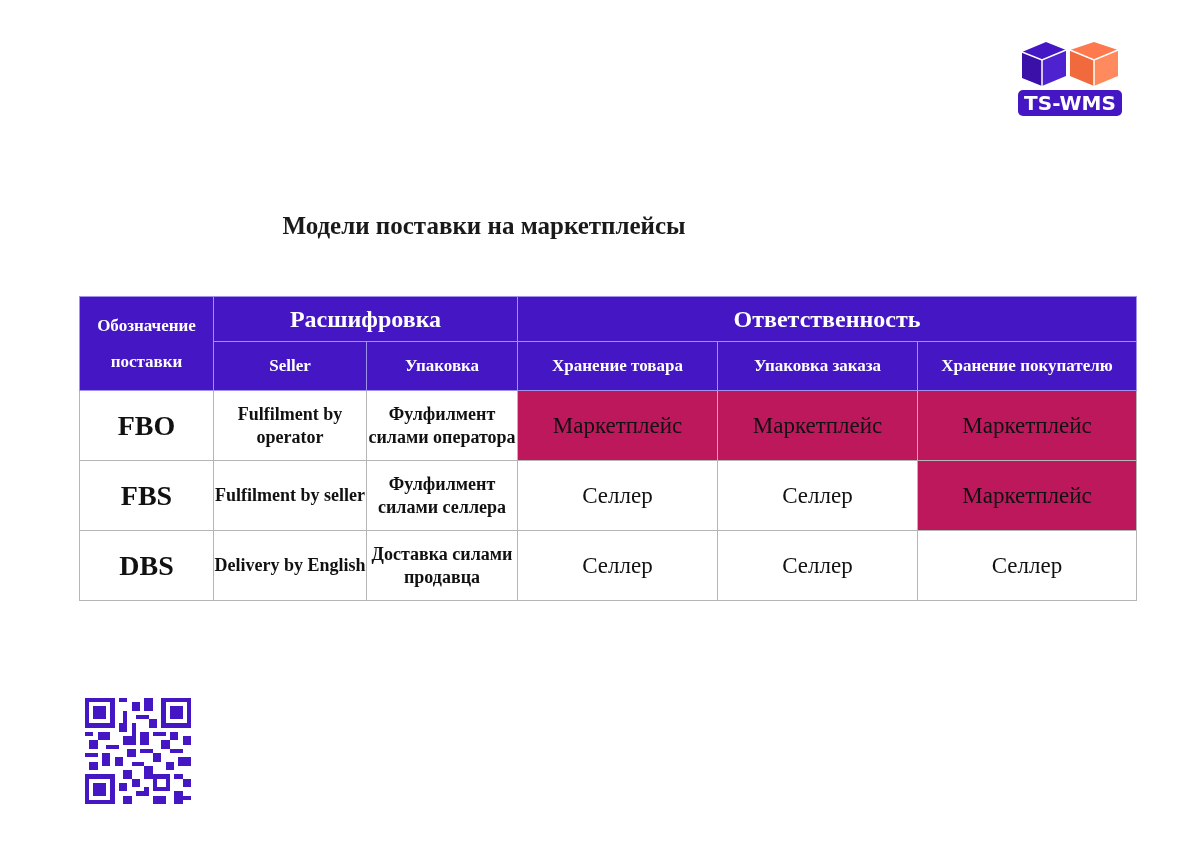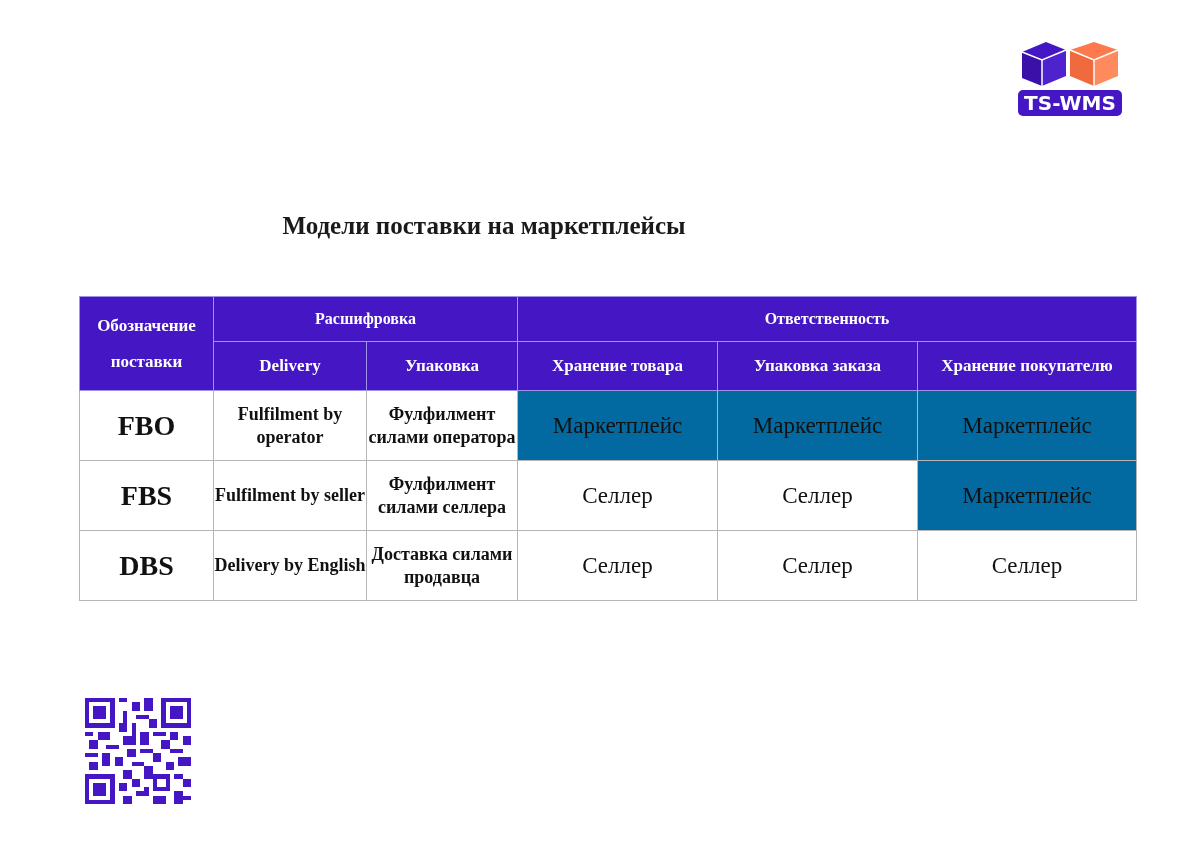--- a/index.html
+++ b/index.html
@@ -4,29 +4,29 @@
 <style>
   html, body { margin:0; padding:0; }
   body { width:1200px; height:845px; background:#ffffff; position:relative; overflow:hidden;
          font-family:"Liberation Serif", serif; color:#111; }
   .logo { position:absolute; left:1016px; top:38px; width:110px; height:80px; }
   .title { position:absolute; left:0; width:968px; top:212px; text-align:center;
            font-size:25px; font-weight:bold; color:#1a1a1a; }
   table { position:absolute; left:79px; top:296px; border-collapse:collapse; table-layout:fixed;border-radius:23px; }
   th, td { border:1px solid #b5b5b5; text-align:center; vertical-align:middle; padding:0; }
   th { background:#4516c3; color:#ffffff; font-weight:bold; border-color:#9f92e8; }
-  .h1 th { height:44px; font-size:16px; }
+  .h1 th { height:44px; font-size:24px; }
   .h2 th { height:48px; font-size:17px; }
   .h1 th.code { font-size:17px; line-height:36px; }
   td { height:69px; }
   td.code { font-size:28px; font-weight:bold; }
   td.en { font-size:18px; font-weight:bold; line-height:23px; }
   td.ru { font-size:18px; font-weight:bold; line-height:23px;margin-top:8px; }
   td.resp { font-size:23px; }
-  td.mp { background:#0369a1; }
+  td.mp { background:#be185d; }
   .qr { position:absolute; left:85px; top:698px; width:106px; height:106px; }
 </style>
 </head>
 <body>
 
 <div class="logo">
   <svg width="110" height="80" viewBox="0 0 110 80">
     <g>
       <polygon points="6,14 30,4 50,12 26,22" fill="#4516c3"></polygon>
       <polygon points="6,14 26,22 26,48 6,40" fill="#3a10a8"></polygon>
@@ -57,21 +57,21 @@
       <col style="width:200px">
       <col style="width:219px">
   </colgroup>
   <tbody>
       <tr class="h1">
     <th rowspan="2" class="code">Обозначение поставки</th>
     <th colspan="2">Расшифровка</th>
     <th colspan="3">Ответственность</th>
   </tr>
   <tr class="h2">
-    <th>Delivery</th>
+    <th>Seller</th>
     <th>Упаковка</th>
     <th>Хранение товара</th>
     <th>Упаковка заказа</th>
     <th>Хранение покупателю</th>
   </tr>
   <tr>
     <td class="code">FBO</td>
     <td class="en">Fulfilment by operator</td>
     <td class="ru">Фулфилмент силами оператора</td>
     <td class="resp mp">Маркетплейс</td>

